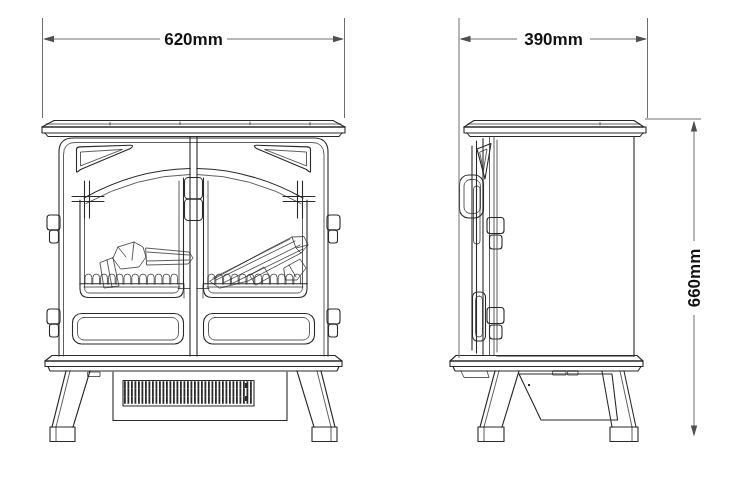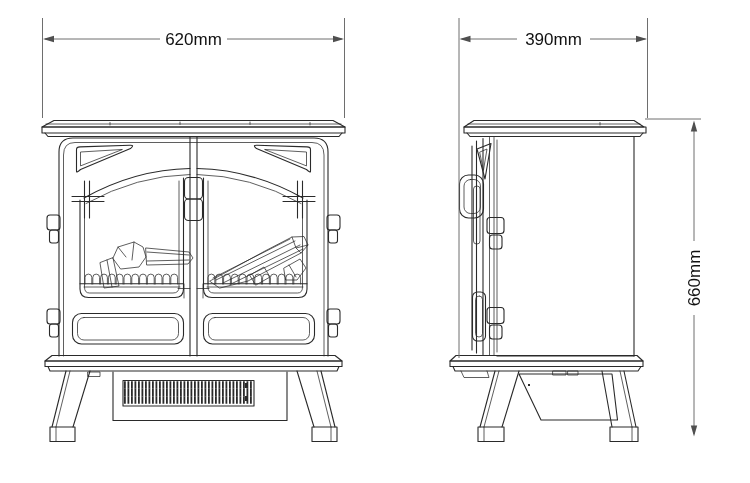--- a/index.html
+++ b/index.html
@@ -1,17 +1,17 @@
 <!DOCTYPE html>
 <html><head>
 <meta charset="utf-8">
 <style>
   html,body{margin:0;padding:0;background:#ffffff;}
   .canvas{position:relative;width:750px;height:483px;background:#ffffff;overflow:hidden;
-          font-family:"Liberation Sans",sans-serif;}
+          font-family:"Liberation Sans",sans-serif;font-weight:bold;}
   svg{display:block;}
   svg text{font-family:"Liberation Sans",sans-serif;font-size:17px;fill:#111111;}
   .ln{fill:none;stroke:#2a2a2a;stroke-width:1.1;stroke-linejoin:round;stroke-linecap:round;}
   .thin{fill:none;stroke:#2a2a2a;stroke-width:0.75;stroke-linejoin:round;stroke-linecap:round;}
   .dim{fill:none;stroke:#6e6e6e;stroke-width:1;stroke-linecap:butt;}
   .dimarrow{fill:#4f4f4f;stroke:none;}
   .grille{fill:none;stroke:#2a2a2a;stroke-width:7.4;stroke-dasharray:1.8 1.7;stroke-linecap:butt;}
   .fillmark{fill:#2a2a2a;stroke:none;}
 </style>
 </head>

